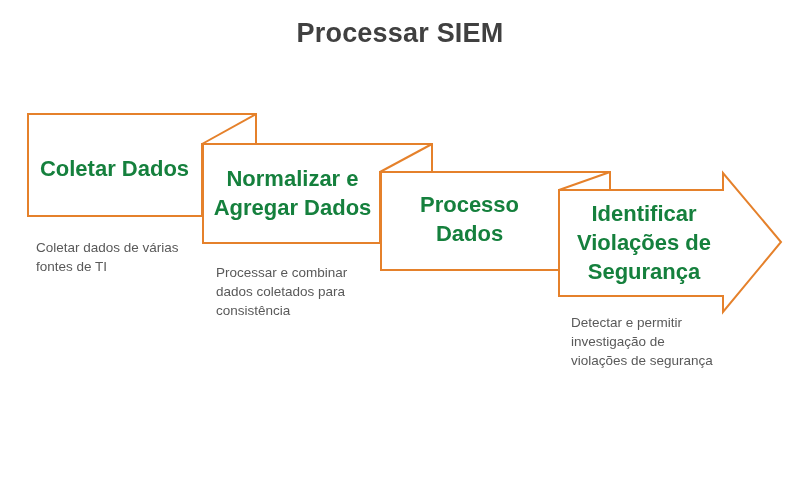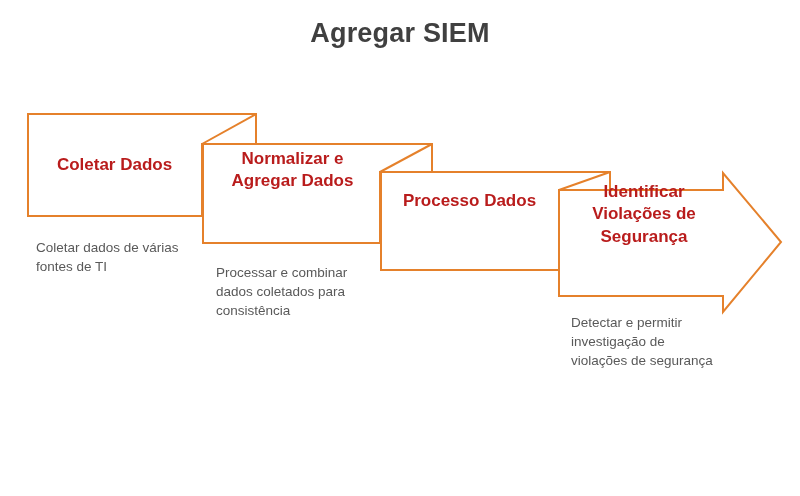--- a/index.html
+++ b/index.html
@@ -43,50 +43,50 @@
     left: 0; top: 0;
     width: 800px;
     height: 496px;
     pointer-events: none;
   }
   .shapes svg { display: block; }
 
   
   .step-label {
     position: absolute;
-    color: #b91c1c;
+    color: #15803d;
     font-weight: bold;
-    font-size: 17px;
+    font-size: 22px;
     line-height: 1.32;
     text-align: center;
   }
   .step-1-label { left: 27px;  top: 154px; width: 175px; }
-  .step-2-label { left: 210px; top: 148px; width: 165px; }
+  .step-2-label { left: 210px; top: 164px; width: 165px; }
   .step-3-label { left: 388px; top: 190px; width: 163px; }
-  .step-4-label { left: 566px; top: 181px; width: 156px; text-align: center; }
+  .step-4-label { left: 566px; top: 199px; width: 156px; text-align: center; }
 
   
   .step-caption {
     position: absolute;
     color: #595959;
     font-size: 13.5px;
     line-height: 1.42;
     text-align: left;
   }
   .step-1-caption { left: 36px;  top: 238px; width: 150px; }
   .step-2-caption { left: 216px; top: 263px; width: 132px; }
   .step-3-caption { left: 393px; top: 293px; width: 136px; }
   .step-4-caption { left: 571px; top: 313px; width: 146px; }
 </style>
 </head>
 <body>
 
 <div id="canvas">
 
-  <div class="title">Agregar SIEM</div>
+  <div class="title">Processar SIEM</div>
 
   <div class="shapes">
     <svg width="800" height="496" viewBox="0 0 800 496" xmlns="http://www.w3.org/2000/svg">
 
       <g>
         <path d="M 28 114 L 256 114 L 256 144 L 202 144 L 202 216 L 28 216 Z" fill="#FFFFFF" stroke="#E5812B" stroke-width="2" stroke-linejoin="miter"></path>
         <path d="M 202 144 L 256 114" fill="none" stroke="#E5812B" stroke-width="2"></path>
       </g>
 
       <g>

